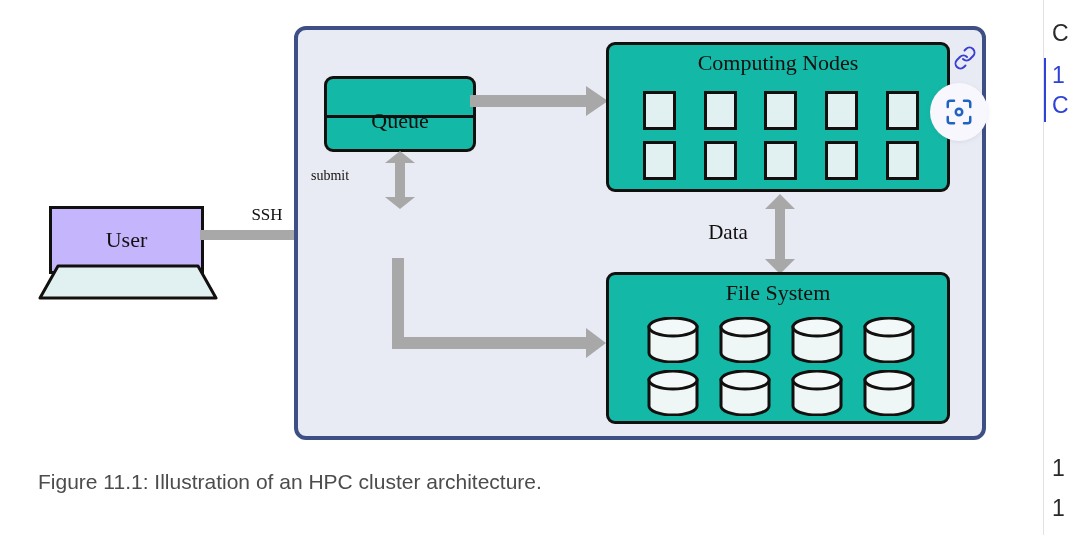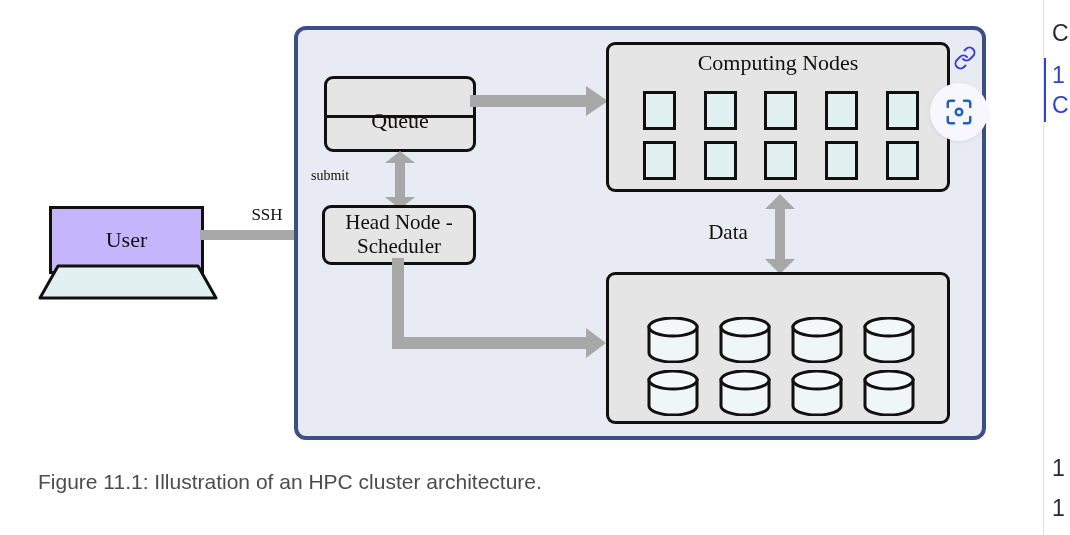--- a/index.html
+++ b/index.html
@@ -33,21 +33,21 @@
     height: 414px;
     background: #e9ebf4;
     border: 4px solid #3e4f85;
     border-radius: 12px;
     box-sizing: border-box;
   }
 
   
   .tealbox {
     position: absolute;
-    background: #e5e5e5;
+    background: #14b8a6;
     border: 3px solid #12100e;
     border-radius: 9px;
     box-sizing: border-box;
   }
 
   .serif-label {
     font-family: "Liberation Serif", "DejaVu Serif", serif;
     color: #12100e;
     text-align: center;
     line-height: 1.12;
@@ -224,24 +224,20 @@
 
   <svg id="queue-to-nodes-arrow" viewBox="0 0 140 32">
     <path d="M0,10 L116,10 L116,1 L138,16 L116,31 L116,22 L0,22 Z" fill="#a8a8a8"></path>
   </svg>
 
   <div id="submit-label" class="serif-label">submit</div>
   <svg id="submit-arrow" viewBox="0 0 34 60">
     <path d="M12,13 L12,47 L2,47 L17,59 L32,47 L22,47 L22,13 L32,13 L17,1 L2,13 Z" fill="#a8a8a8"></path>
   </svg>
 
-  <div id="head-node-box" class="tealbox">
-    <div id="head-node-label" class="serif-label">Head Node -
-Scheduler</div>
-  </div>
 
   <svg id="head-to-fs-arrow" viewBox="0 0 226 100">
     <path d="M10,0 L22,0 L22,79 L204,79 L204,70 L224,85 L204,100 L204,91 L10,91 Z" fill="#a8a8a8"></path>
   </svg>
 
   <div id="computing-nodes-box" class="tealbox">
     <div id="computing-nodes-title" class="serif-label">Computing Nodes</div>
     <div class="node-grid">
       <div class="node-unit"></div>
       <div class="node-unit"></div>
@@ -255,20 +251,21 @@
       <div class="node-unit"></div>
     </div>
   </div>
 
   <div id="data-label" class="serif-label">Data</div>
   <svg id="data-arrow" viewBox="0 0 34 82">
     <path d="M12,16 L12,66 L2,66 L17,81 L32,66 L22,66 L22,16 L32,16 L17,1 L2,16 Z" fill="#a8a8a8"></path>
   </svg>
 
   <div id="file-system-box" class="tealbox">
+    <div id="file-system-title" class="serif-label">File System</div>
     <div class="disk-grid">
       <svg class="disk-unit" viewBox="0 0 54 46">
         <path d="M3,10 L3,36 A24,9 0 0 0 51,36 L51,10 Z" fill="#eef6f6" stroke="#12100e" stroke-width="3"></path>
         <ellipse cx="27" cy="10" rx="24" ry="9" fill="#f3f9f9" stroke="#12100e" stroke-width="3"></ellipse>
       </svg>
       <svg class="disk-unit" viewBox="0 0 54 46">
         <path d="M3,10 L3,36 A24,9 0 0 0 51,36 L51,10 Z" fill="#eef6f6" stroke="#12100e" stroke-width="3"></path>
         <ellipse cx="27" cy="10" rx="24" ry="9" fill="#f3f9f9" stroke="#12100e" stroke-width="3"></ellipse>
       </svg>
       <svg class="disk-unit" viewBox="0 0 54 46">

